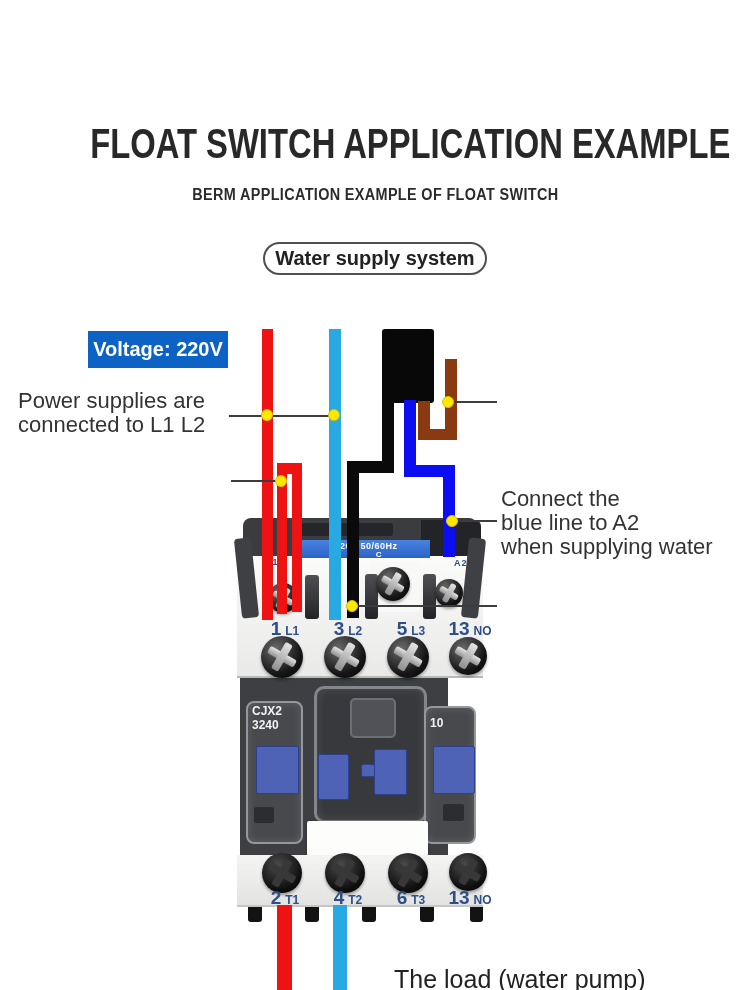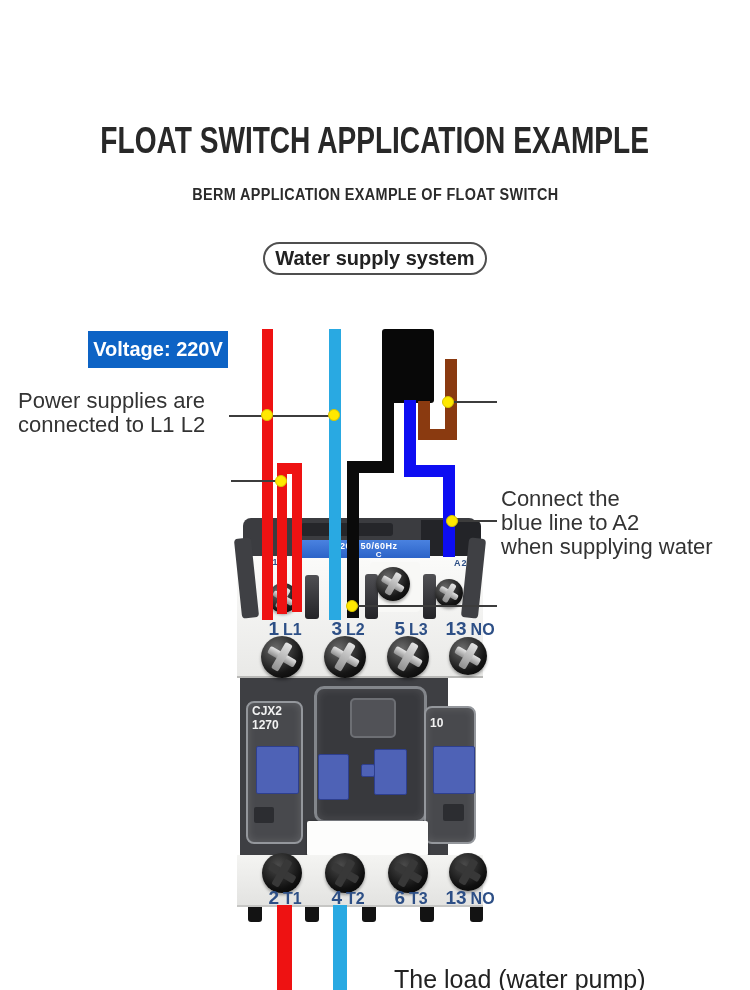--- a/index.html
+++ b/index.html
@@ -1,21 +1,21 @@
 <!DOCTYPE html>
 <html><head>
 <meta charset="utf-8">
 <style>
   html,body{margin:0;padding:0;background:#fff;}
   .page{position:relative;width:750px;height:990px;background:#ffffff;overflow:hidden;
         font-family:"Liberation Sans",sans-serif;}
 
   
   .title{position:absolute;left:0;top:120px;width:750px;text-align:center;
-         font-size:36px;font-weight:bold;color:#282828;white-space:nowrap;}
+         font-size:42px;font-weight:bold;color:#282828;white-space:nowrap;}
   .title-inner{display:inline-block;transform:scaleX(0.78);transform-origin:50% 50%;}
   .subtitle{position:absolute;left:0;top:186px;width:750px;text-align:center;
             font-size:16px;font-weight:bold;color:#2b2b2b;letter-spacing:.4px;}
   .subtitle-inner{display:inline-block;transform:scaleX(0.9);transform-origin:50% 50%;}
   .pill{position:absolute;left:263px;top:242px;width:224px;height:33px;border:2px solid #4f4f4f;
         border-radius:17px;display:flex;align-items:center;justify-content:center;
         font-size:20px;font-weight:bold;color:#222;background:#fff;box-sizing:border-box;}
 
   
   .note{position:absolute;font-size:22px;line-height:24px;color:#333;}
@@ -59,21 +59,21 @@
          box-shadow:0 2px 3px rgba(0,0,0,.35);}
   .screw::before,.screw::after{content:"";position:absolute;left:50%;top:50%;
          background:linear-gradient(180deg,#e4e4e4,#8f8f8f);border-radius:2px;}
   .screw::before{width:72%;height:20%;transform:translate(-50%,-50%) rotate(30deg);}
   .screw::after{width:20%;height:72%;transform:translate(-50%,-50%) rotate(30deg);}
   .screw.dark{background:radial-gradient(circle at 40% 30%, #4a4a4a, #101010 65%, #000);}
   .screw.dark::before,.screw.dark::after{background:#383838;}
   .tlabel{position:absolute;color:#2d4f86;font-weight:bold;white-space:nowrap;
           transform:translateX(-50%);z-index:3;}
   .tnum{font-size:19px;}
-  .tsub{font-size:16px;margin-left:4px;}
+  .tsub{font-size:12px;margin-left:4px;}
   .mid{position:absolute;left:3px;top:160px;width:208px;height:177px;background:#3e3f43;}
   .module{position:absolute;border:2px solid #94979c;border-radius:8px;background:#48494d;
           box-shadow:inset 0 0 8px rgba(255,255,255,.14);box-sizing:border-box;}
   .bluerect{position:absolute;background:#4e62b6;border:1px solid #2e3f8e;border-radius:2px;box-sizing:border-box;}
   .darksq{position:absolute;background:#2c2d31;border-radius:2px;}
   .modeltxt{position:absolute;font-size:12px;font-weight:bold;color:#f2f2f2;line-height:14px;z-index:2;}
   .cwindow{position:absolute;left:74px;top:8px;width:113px;height:137px;border:3px solid #83868b;
            border-radius:10px;background:#38393d;box-shadow:inset 0 0 10px rgba(255,255,255,.12);box-sizing:border-box;}
   .innersq{position:absolute;left:33px;top:9px;width:46px;height:40px;background:#515257;
            border:2px solid #6d6f74;border-radius:5px;box-sizing:border-box;}
@@ -186,21 +186,21 @@
 
     <div class="screw" style="left:24px;top:118px;width:42px;height:42px;"></div>
     <div class="screw" style="left:87px;top:118px;width:42px;height:42px;"></div>
     <div class="screw" style="left:150px;top:118px;width:42px;height:42px;"></div>
     <div class="screw" style="left:212px;top:119px;width:38px;height:38px;"></div>
 
     <div class="mid">
       <div class="module" style="left:6px;top:23px;width:57px;height:143px;"></div>
       <div class="modeltxt" style="left:12px;top:26px;">
         <div>CJX2</div>
-        <div>1270</div>
+        <div>3240</div>
       </div>
       <div class="bluerect" style="left:16px;top:68px;width:43px;height:48px;"></div>
       <div class="darksq" style="left:14px;top:129px;width:20px;height:16px;"></div>
 
       <div class="cwindow">
         <div class="innersq"></div>
       </div>
       <div class="bluerect" style="left:78px;top:76px;width:31px;height:46px;"></div>
       <div class="bluerect" style="left:134px;top:71px;width:33px;height:46px;"></div>
       <div class="bluerect" style="left:121px;top:86px;width:14px;height:13px;"></div>

